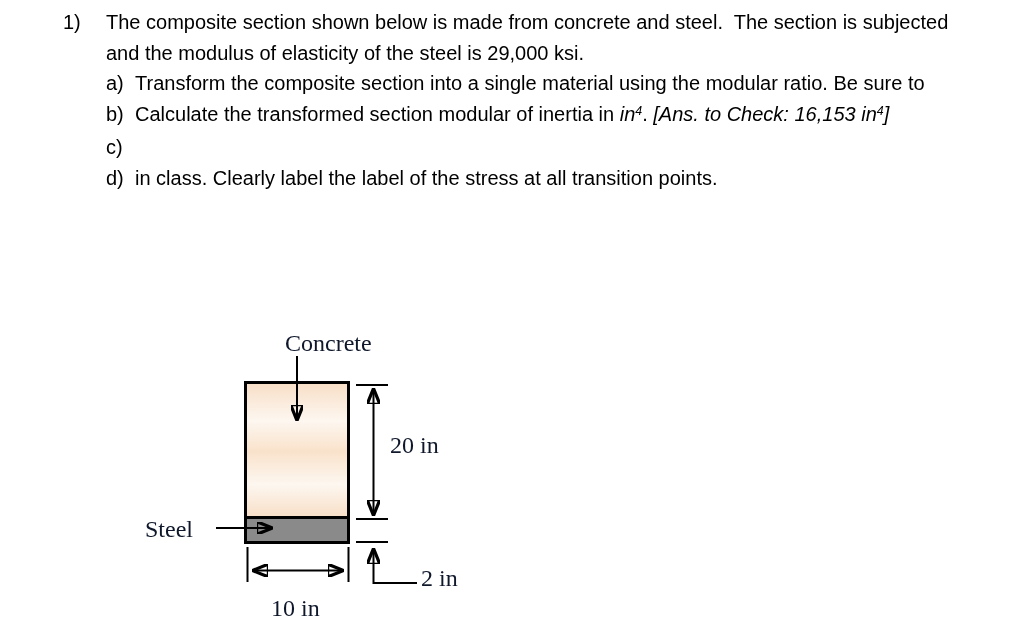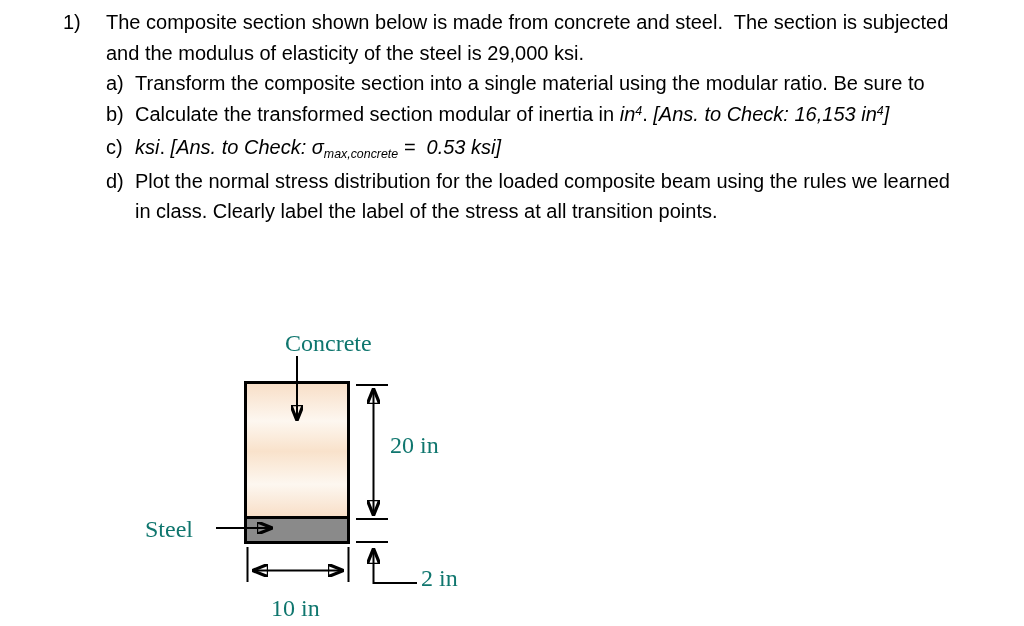--- a/index.html
+++ b/index.html
@@ -24,21 +24,21 @@
   .concrete-rect { left:104px; top:61px; width:106px; height:138px;
       background:linear-gradient(180deg,
         var(--peach,#f8dfc8) 0%,
         var(--cream,#fdf7f0) 28%,
         var(--peach2,#f9e2cb) 51%,
         var(--cream,#fdf7f0) 76%,
         var(--peach,#f8dfc8) 100%); }
   .steel-rect { left:104px; top:196px; width:106px; height:28px; background:var(--steel,#8a8a8a); }
   .annot { position:absolute; left:0; top:0; width:380px; height:302px; pointer-events:none; }
   .annot line, .annot path { stroke:#000; stroke-width:2; fill:none; }
-  .dlabel { position:absolute; font-size:24px; line-height:24px; white-space:pre; color:#0f766e; }
+  .dlabel { position:absolute; font-size:24px; line-height:24px; white-space:pre; color:#0f172a; }
   #lbl-concrete { left:145px; top:11px; }
   #lbl-steel    { left:5px;  top:197px; }
   #lbl-height   { left:250px; top:113px; }
   #lbl-thick    { left:281px; top:246px; }
   #lbl-width    { left:131px; top:276px; }
 </style>
 </head>
 <body>
 
 <div class="page">
@@ -60,27 +60,25 @@
             </div>
             <div class="item-row">
               <div>b)</div>
               <div>
                 <div class="tline"><span>Calculate the transformed section modular of inertia in </span><span class="i">in</span><span class="isup">4</span><span>. </span><span class="i">[Ans. to Check: 16,153 in</span><span class="isup">4</span><span class="i">]</span></div>
               </div>
             </div>
             <div class="item-row">
               <div>c)</div>
               <div>
-                <div class="tline"><span class="i">ksi</span><span>. </span><span class="i">[Ans. to Check: σ</span><span class="isub">max,concrete</span><span class="i"> =  0.53 ksi]</span></div>
               </div>
             </div>
             <div class="item-row">
               <div>d)</div>
               <div>
-                <div class="tline"><span>Plot the normal stress distribution for the loaded composite beam using the rules we learned</span></div>
                 <div class="tline"><span>in class. Clearly label the label of the stress at all transition points.</span></div>
               </div>
             </div>
           </div>
       </div>
     </div>
   </div>
 
   <div class="diagram">
     <div class="rect concrete-rect"></div>

